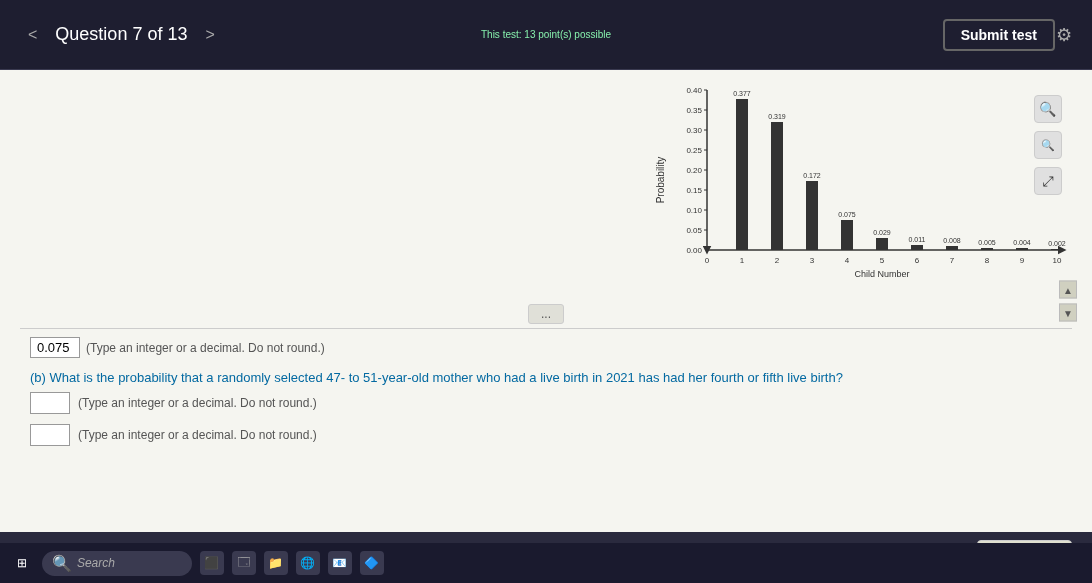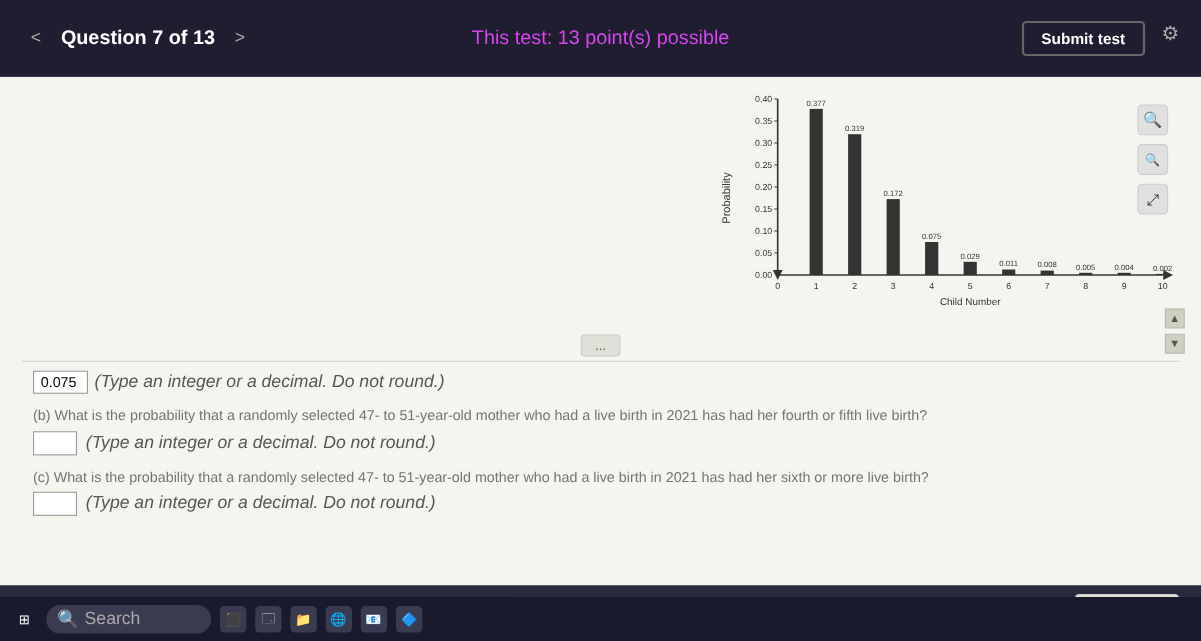--- a/index.html
+++ b/index.html
@@ -36,35 +36,35 @@
     }
     .nav-arrow {
       color: #aaa;
       font-size: 16px;
       cursor: pointer;
       padding: 4px 8px;
     }
     .question-title {
       color: #fff;
       font-size: 18px;
-      font-weight: bold;
+      font-weight: normal;
     }
     .header-center {
       flex: 1;
       text-align: center;
-      color: #d946ef;
-      font-size: 18px;
+      color: #86efac;
+      font-size: 10px;
       line-height: 1.6;
     }
     .header-right {
       flex: 1;
       display: flex;
-      align-items: flex-start;
+      align-items: center;
       justify-content: flex-end;
-      gap: 15px;
+      gap: 1px;
     }
     .submit-test-btn {
       background: transparent;
       border: 2px solid #666;
       color: #fff;
       padding: 6px 16px;
       font-size: 14px;
       font-weight: bold;
       cursor: pointer;
       border-radius: 4px;
@@ -143,41 +143,40 @@
       background: #f5f5f0;
       padding: 8px 30px;
       flex: 1;
       overflow-y: auto;
     }
     .part-row {
       margin-bottom: 10px;
     }
     .part-label {
       font-size: 13px;
-      color: #737373;
+      color: #0369a1;
       margin-bottom: 4px;
       line-height: 1.5;
     }
     .answer-box {
       display: inline-flex;
       align-items: center;
       gap: 8px;
     }
     .answer-input {
       width: 40px;
       height: 22px;
       border: 1px solid #999;
       background: #fff;
       font-size: 12px;
       padding: 2px 4px;
     }
     .answer-hint {
-      font-size: 16px;
+      font-size: 12px;
       color: #555;
-      font-style: italic;
     }
     .part-a-answer {
       display: flex;
       align-items: center;
       gap: 6px;
       margin-bottom: 4px;
     }
     .filled-answer {
       border: 1px solid #999;
       background: #fff;
@@ -415,21 +414,20 @@
 
       <div class="part-row">
         <div class="part-label">(b) What is the probability that a randomly selected 47- to 51-year-old mother who had a live birth in 2021 has had her fourth or fifth live birth?</div>
         <div class="answer-box">
           <input type="text" class="answer-input" style="">
           <span class="answer-hint">(Type an integer or a decimal. Do not round.)</span>
         </div>
       </div>
 
       <div class="part-row">
-        <div class="part-label">(c) What is the probability that a randomly selected 47- to 51-year-old mother who had a live birth in 2021 has had her sixth or more live birth?</div>
         <div class="answer-box">
           <input type="text" class="answer-input" style="">
           <span class="answer-hint">(Type an integer or a decimal. Do not round.)</span>
         </div>
       </div>
 
     </div>
 
     <div class="scroll-arrows">
       <div class="scroll-arrow">▲</div>
@@ -450,21 +448,21 @@
     </div>
     <button class="next-btn">Next</button>
   </div>
 
 </div>
 
 <div class="taskbar" style="position:fixed; bottom:0; left:0; width:1092px; background:#1a1a2e; height:40px; display:flex; align-items:center; gap:8px; padding:0 10px; z-index:100;">
   <div class="taskbar-icon" style="background:transparent; color:#fff;">⊞</div>
   <div style="display:flex; align-items:center; background:#3a3a50; border-radius:15px; padding:3px 10px; gap:5px; width:150px;">
     <span>🔍</span>
-    <span style="color:#aaa; font-size:16px;">Search</span>
+    <span style="color:#aaa; font-size:12px;font-style:italic;">Search</span>
   </div>
   <div class="taskbar-icon">⬛</div>
   <div class="taskbar-icon">🗔</div>
   <div class="taskbar-icon">📁</div>
   <div class="taskbar-icon">🌐</div>
   <div class="taskbar-icon">📧</div>
   <div class="taskbar-icon">🔷</div>
 </div>
 
 </body></html>

